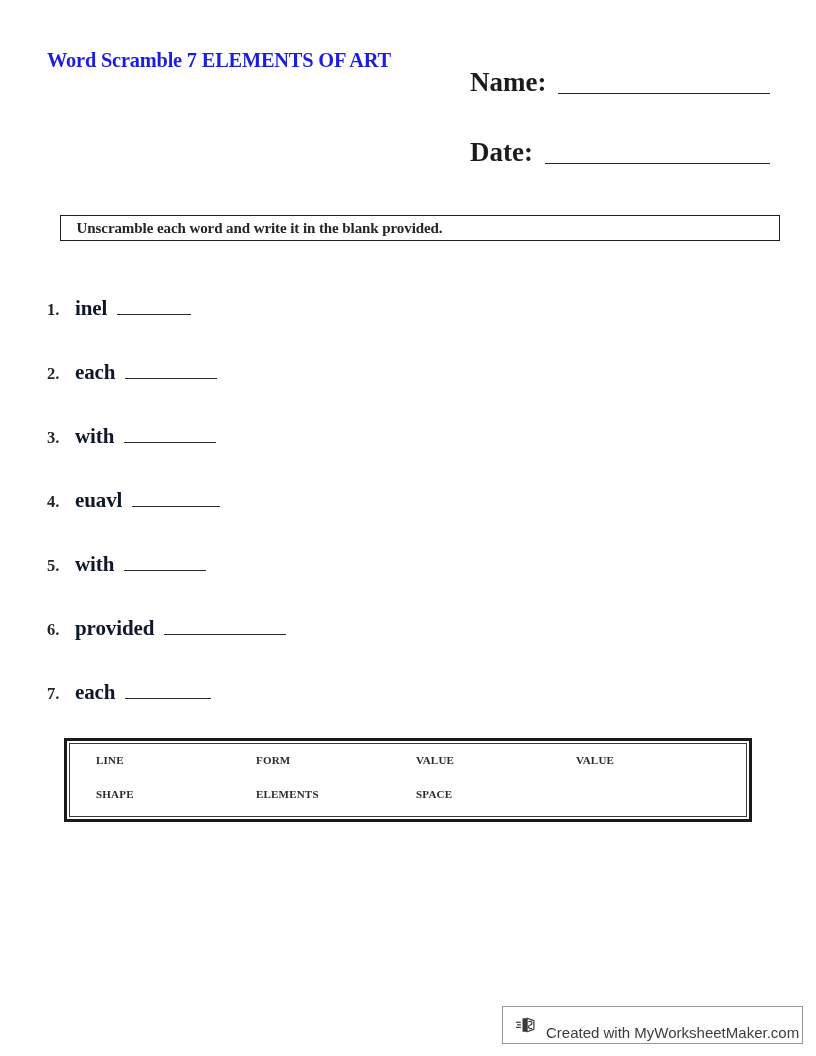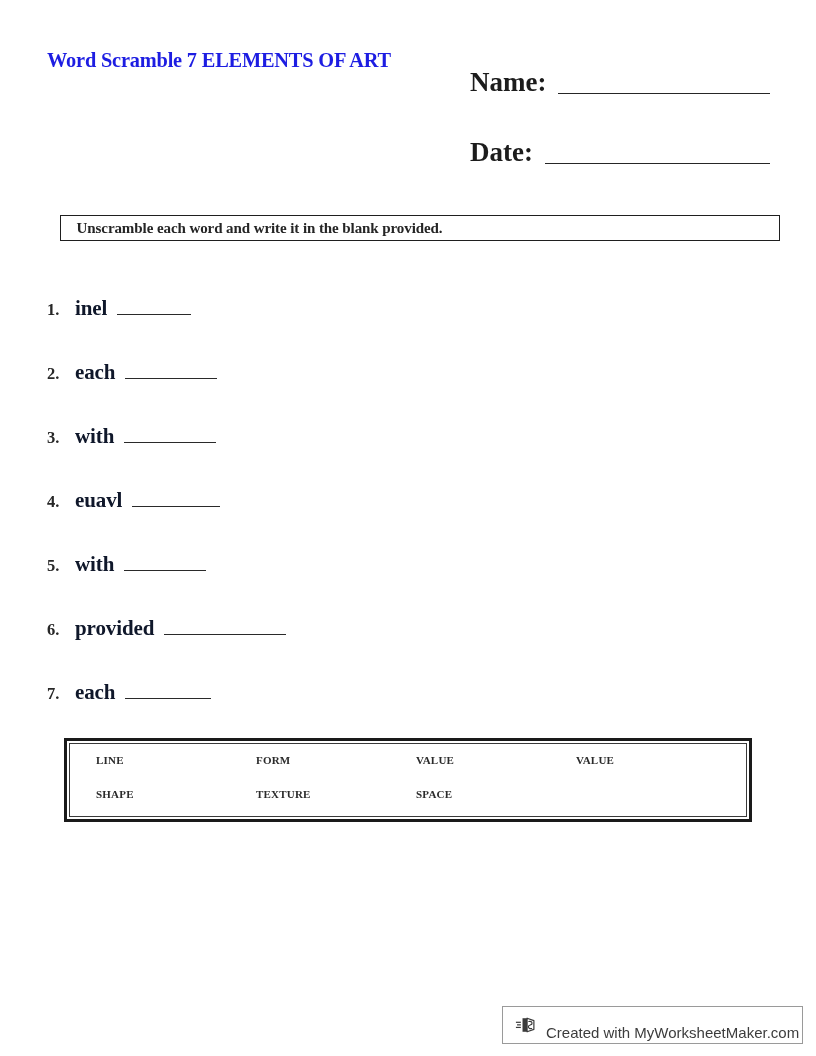--- a/index.html
+++ b/index.html
@@ -251,21 +251,21 @@
   <div class="wordbank">
     <div class="wordbank-inner" id="wordbank-inner">
         <div class="wb-row">
           <span class="wb-cell">LINE</span>
           <span class="wb-cell">FORM</span>
           <span class="wb-cell">VALUE</span>
           <span class="wb-cell">VALUE</span>
         </div>
         <div class="wb-row">
           <span class="wb-cell">SHAPE</span>
-          <span class="wb-cell">TEXTURE</span>
+          <span class="wb-cell">ELEMENTS</span>
           <span class="wb-cell">SPACE</span>
           <span class="wb-cell"></span>
         </div>
       </div>
   </div>
 
   <div class="footer-badge">
     <svg class="footer-logo" viewBox="0 0 24 24">
       <g fill="#3a3a3a">
         <rect x="1" y="8.4" width="5.4" height="1.3"></rect>

